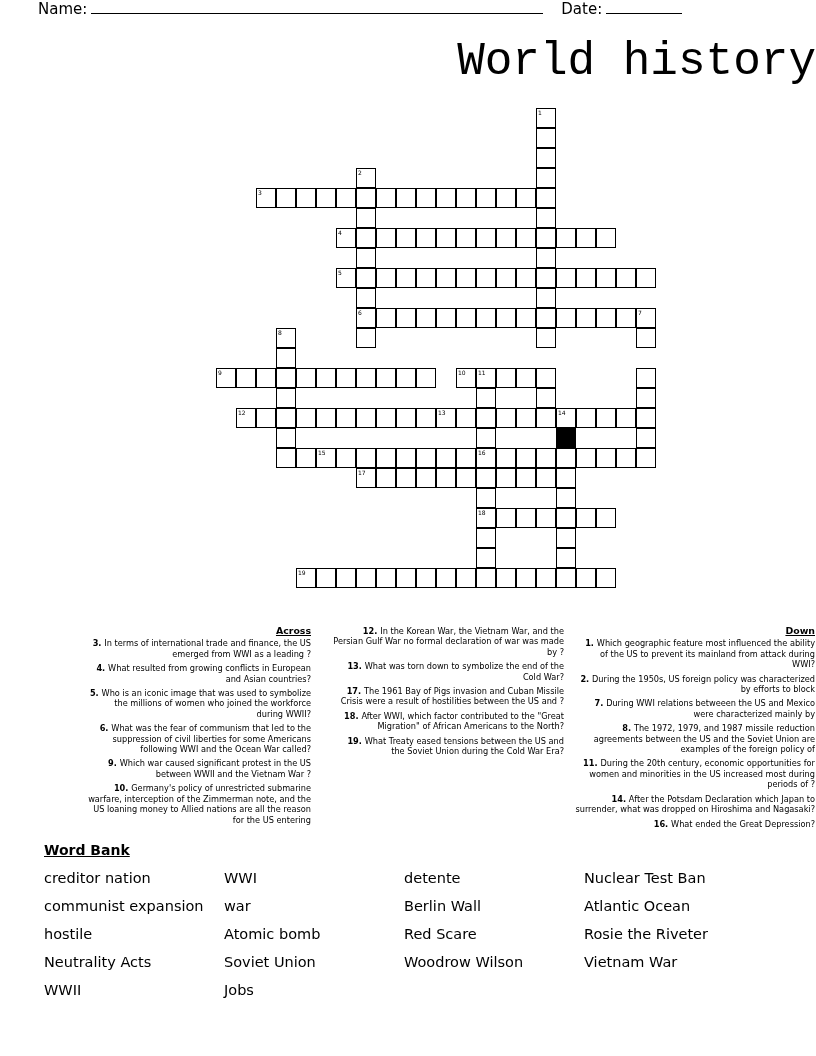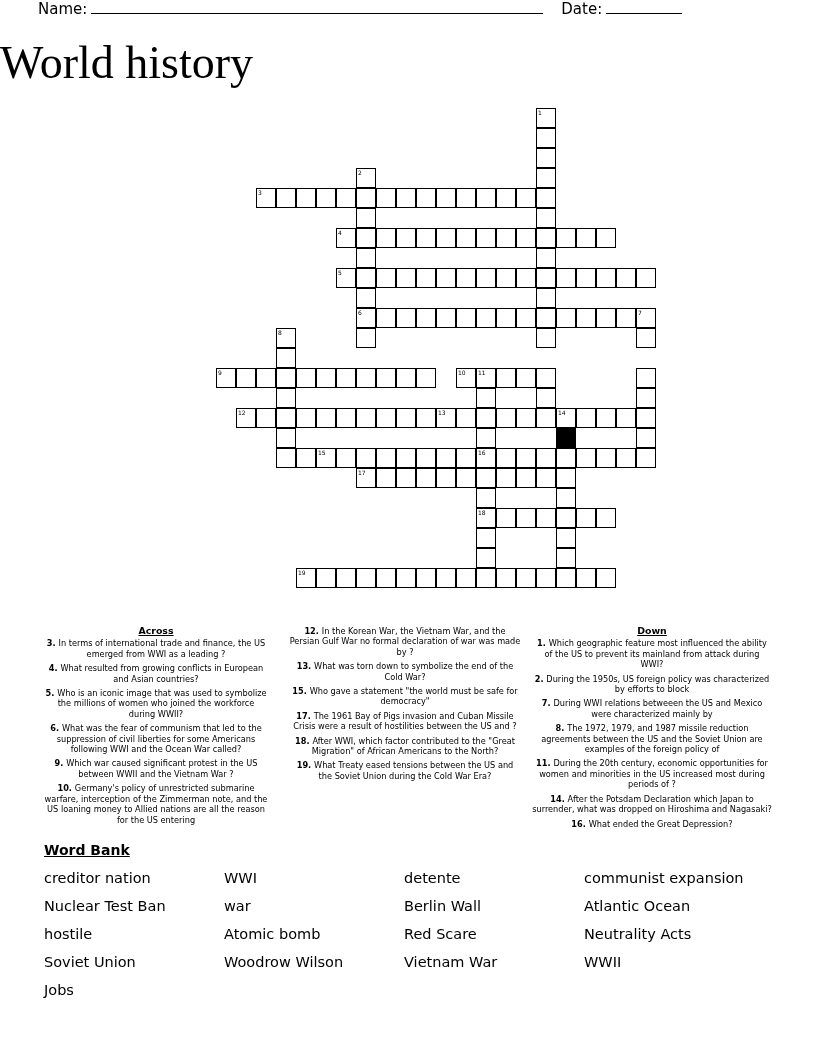--- a/index.html
+++ b/index.html
@@ -43,25 +43,25 @@
   .hdr-name-rule { width: 452px; margin-left: 4px; }
   .hdr-date { margin-left: 18px; white-space: nowrap; }
   .hdr-date-rule { width: 76px; margin-left: 4px; }
 
   
   .title {
     position: absolute;
     top: 36px;
     left: 0;
     width: 816px;
-    text-align: left;
+    text-align: right;
     font-size: 46px;
     font-weight: 400;
     letter-spacing: 0px;
-    font-family: Liberation Serif, serif;
+    font-family: Liberation Mono, monospace;
   }
 
   
   #grid-wrap {
     position: absolute;
     top: 108px;
     left: 0px;
     width: 816px;
     height: 515px;
   }
@@ -97,21 +97,22 @@
     top: 626px;
     left: 44px;
     width: 728px;
     height: 200px;
   }
   .col {
     position: absolute;
     top: 0;
     font-size: 8.2px;
     line-height: 10.4px;
-    text-align: center;
+    text-align: right;
+    margin-left: 43px;
   }
   .col-1 { left: 0px;   width: 224px; }
   .col-2 { left: 245px; width: 232px; }
   .col-3 { left: 488px; width: 240px; }
   .col-head {
     font-weight: bold;
     font-size: 9.4px;
     text-decoration: underline;
     margin-bottom: 2px;
     display: block;
@@ -392,21 +393,20 @@
           <div class="clue"><b>5. </b><span>Who is an iconic image that was used to symbolize the millions of women who joined the workforce during WWII?</span></div>
           <div class="clue"><b>6. </b><span>What was the fear of communism that led to the suppression of civil liberties for some Americans following WWI and the Ocean War called?</span></div>
           <div class="clue"><b>9. </b><span>Which war caused significant protest in the US between WWII and the Vietnam War ?</span></div>
           <div class="clue"><b>10. </b><span>Germany's policy of unrestricted submarine warfare, interception of the Zimmerman note, and the US loaning money to Allied nations are all the reason for the US entering</span></div>
         </div>
     </div>
     <div class="col col-2">
       <div id="across-col-2">
           <div class="clue"><b>12. </b><span>In the Korean War, the Vietnam War, and the Persian Gulf War no formal declaration of war was made by ?</span></div>
           <div class="clue"><b>13. </b><span>What was torn down to symbolize the end of the Cold War?</span></div>
-          <div class="clue"><b>15. </b><span>Who gave a statement "the world must be safe for democracy"</span></div>
           <div class="clue"><b>17. </b><span>The 1961 Bay of Pigs invasion and Cuban Missile Crisis were a result of hostilities between the US and ?</span></div>
           <div class="clue"><b>18. </b><span>After WWI, which factor contributed to the "Great Migration" of African Americans to the North?</span></div>
           <div class="clue"><b>19. </b><span>What Treaty eased tensions between the US and the Soviet Union during the Cold War Era?</span></div>
         </div>
     </div>
     <div class="col col-3">
       <span class="col-head">Down</span>
       <div id="down-col">
           <div class="clue"><b>1. </b><span>Which geographic feature most influenced the ability of the US to prevent its mainland from attack during WWI?</span></div>
           <div class="clue"><b>2. </b><span>During the 1950s, US foreign policy was characterized by efforts to block</span></div>
@@ -418,28 +418,29 @@
         </div>
     </div>
   </div>
 
   <div class="wordbank">
     <div class="wb-title">Word Bank</div>
     <div class="wb-grid" id="wb-grid">
         <div class="wb-item">creditor nation</div>
         <div class="wb-item">WWI</div>
         <div class="wb-item">detente</div>
+        <div class="wb-item">Nuclear Test Ban</div>
         <div class="wb-item">communist expansion</div>
-        <div class="wb-item">Nuclear Test Ban</div>
         <div class="wb-item">war</div>
         <div class="wb-item">Berlin Wall</div>
         <div class="wb-item">Atlantic Ocean</div>
         <div class="wb-item">hostile</div>
         <div class="wb-item">Atomic bomb</div>
         <div class="wb-item">Red Scare</div>
+        <div class="wb-item">Rosie the Riveter</div>
         <div class="wb-item">Neutrality Acts</div>
         <div class="wb-item">Soviet Union</div>
         <div class="wb-item">Woodrow Wilson</div>
         <div class="wb-item">Vietnam War</div>
         <div class="wb-item">WWII</div>
         <div class="wb-item">Jobs</div>
         <div class="wb-item"></div>
       </div>
   </div>
 

